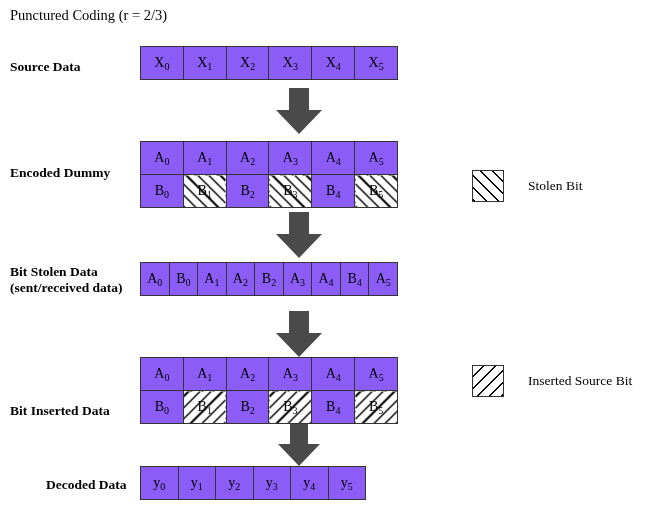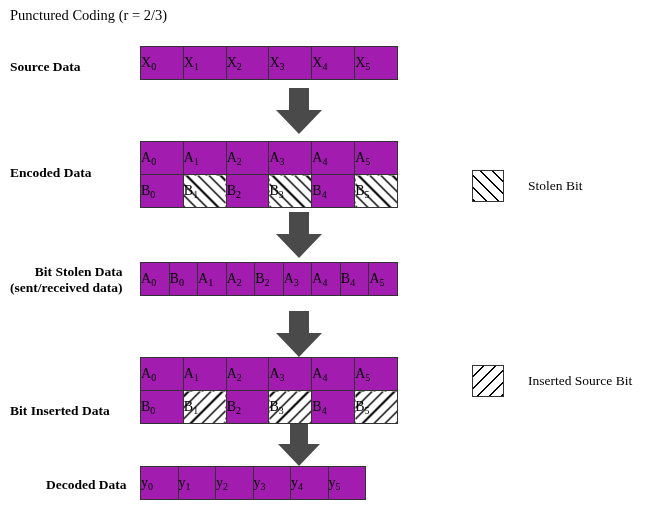--- a/index.html
+++ b/index.html
@@ -40,25 +40,25 @@
   }
 
   
   .bit-table {
     position: absolute;
     border-collapse: collapse;
     table-layout: fixed;
   }
   .bit-table td {
     border: 1px solid #333333;
-    text-align: left;
+    text-align: center;
     vertical-align: middle;
     font-size: 14px;
     padding: 0;
-    background: #a21caf;
+    background: #8b5cf6;
     position: relative;
   }
   .bit-table td .cell-text {
     position: relative;
     z-index: 2;
   }
   .bit-table td sub {
     font-size: 10px;
     vertical-align: baseline;
     position: relative;
@@ -156,21 +156,21 @@
       </td>
     </tr>
   </tbody>
 </table>
 
 <svg class="flow-arrow" style="left:276px; top:88px;" width="46" height="46" viewBox="0 0 46 46">
   <polygon points="13,0 33,0 33,22 46,22 23,46 0,22 13,22" fill="#4a4a4a"></polygon>
 </svg>
 
 <div class="row-label" style="top:165px;">
-  <span>Encoded Data</span>
+  <span>Encoded Dummy</span>
 </div>
 <table class="bit-table" id="table-encoded" style="left:140px; top:141px; width:258px;">
   <tbody>
     <tr>
       <td style="height:32px;">
         <span class="cell-text"><span>A</span><sub>0</sub></span>
       </td>
       <td>
         <span class="cell-text"><span>A</span><sub>1</sub></span>
       </td>
@@ -207,21 +207,21 @@
         <span class="cell-text"><span>B</span><sub>5</sub></span>
       </td>
     </tr>
   </tbody>
 </table>
 
 <svg class="flow-arrow" style="left:276px; top:212px;" width="46" height="46" viewBox="0 0 46 46">
   <polygon points="13,0 33,0 33,22 46,22 23,46 0,22 13,22" fill="#4a4a4a"></polygon>
 </svg>
 
-<div class="row-label" style="top:264px;text-align:right;">
+<div class="row-label" style="top:264px;">
   <span class="label-sub">Bit Stolen Data</span>
   <span class="label-sub">(sent/received data)</span>
 </div>
 <table class="bit-table" id="table-bit-stolen" style="left:140px; top:262px; width:258px;">
   <tbody>
     <tr>
       <td style="height:32px;">
         <span class="cell-text"><span>A</span><sub>0</sub></span>
       </td>
       <td>

